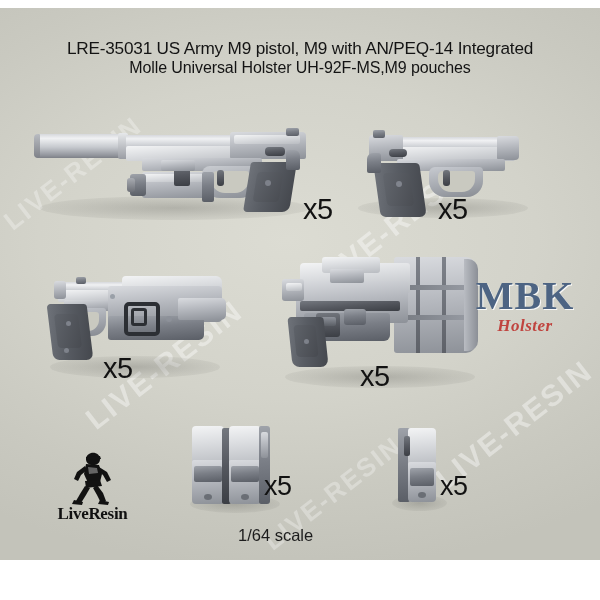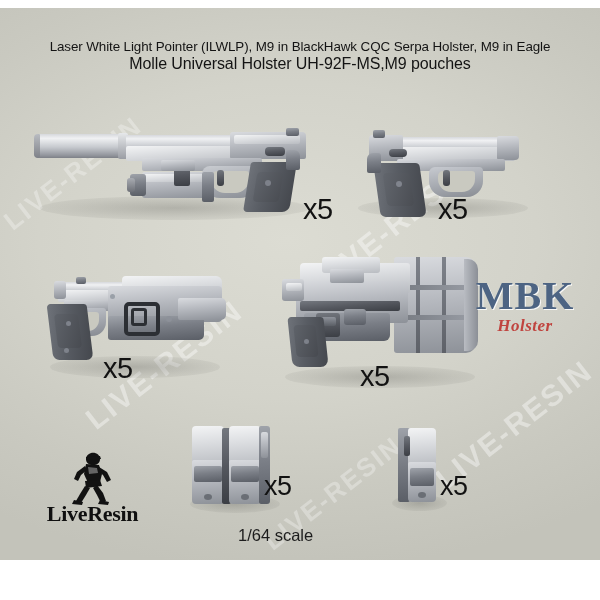--- a/index.html
+++ b/index.html
@@ -86,21 +86,21 @@
     font-family:"Liberation Serif", serif;
     font-style:italic;font-weight:700;
     font-size:17px;line-height:19px;color:#c0443f;
     letter-spacing:0.5px;
   }
 
   
   #lr{position:absolute;left:30px;top:443px;width:125px;z-index:8;text-align:center;}
   #lr .lr-word{
     font-family:"Liberation Serif", serif;
-    font-weight:700;font-size:22px;line-height:18px;
+    font-weight:700;font-size:17px;line-height:18px;
     color:#101010;letter-spacing:-0.3px;
     white-space:nowrap;
   }
 
   
   
   
   .part{position:absolute;}
   .pc{position:absolute;box-sizing:border-box;}
 
@@ -125,21 +125,21 @@
 
   <div id="panel">
 
     <div class="wm a">LIVE-RESIN</div>
     <div class="wm b">LIVE-RESIN</div>
     <div class="wm c">LIVE-RESIN</div>
     <div class="wm d">LIVE-RESIN</div>
     <div class="wm e">LIVE-RESIN</div>
 
     <div id="heading">
-      <div class="l2">Laser White Light Pointer (ILWLP), M9 in BlackHawk CQC Serpa Holster, M9 in Eagle</div>
+      <div class="l1">LRE-35031 US Army M9 pistol, M9 with AN/PEQ-14 Integrated</div>
       <div class="l3">Molle Universal Holster UH-92F-MS,M9 pouches</div>
     </div>
 
     <div class="shadow" style="left:40px;top:188px;width:270px;height:24px;"></div>
     <div class="part" style="left:34px;top:112px;width:280px;height:90px;">
 
       <div class="pc g-tube" style="left:0px;top:14px;width:92px;height:24px;border-radius:5px;"></div>
       <div class="pc" style="left:0px;top:14px;width:6px;height:24px;border-radius:4px 1px 1px 4px;background:linear-gradient(180deg,#b9bcc1,#7e8188);"></div>
       <div class="pc" style="left:84px;top:13px;width:10px;height:26px;border-radius:2px;background:linear-gradient(180deg,#e6e8ea,#9a9da4);"></div>
 

